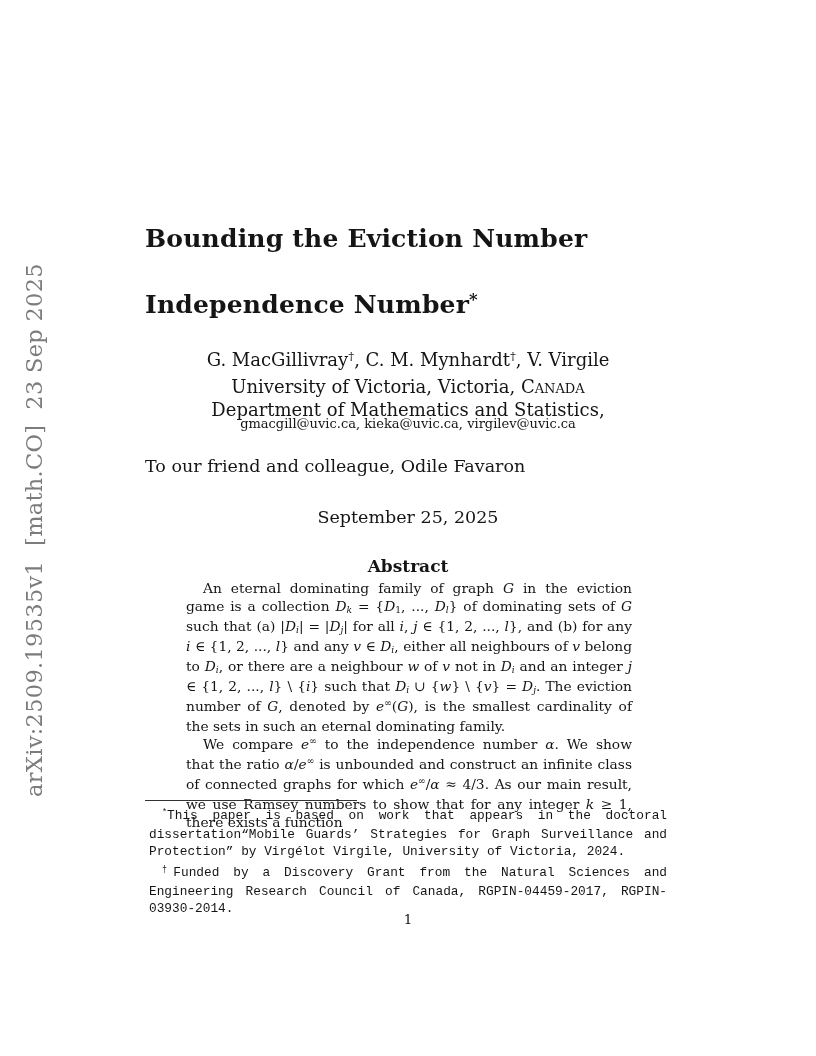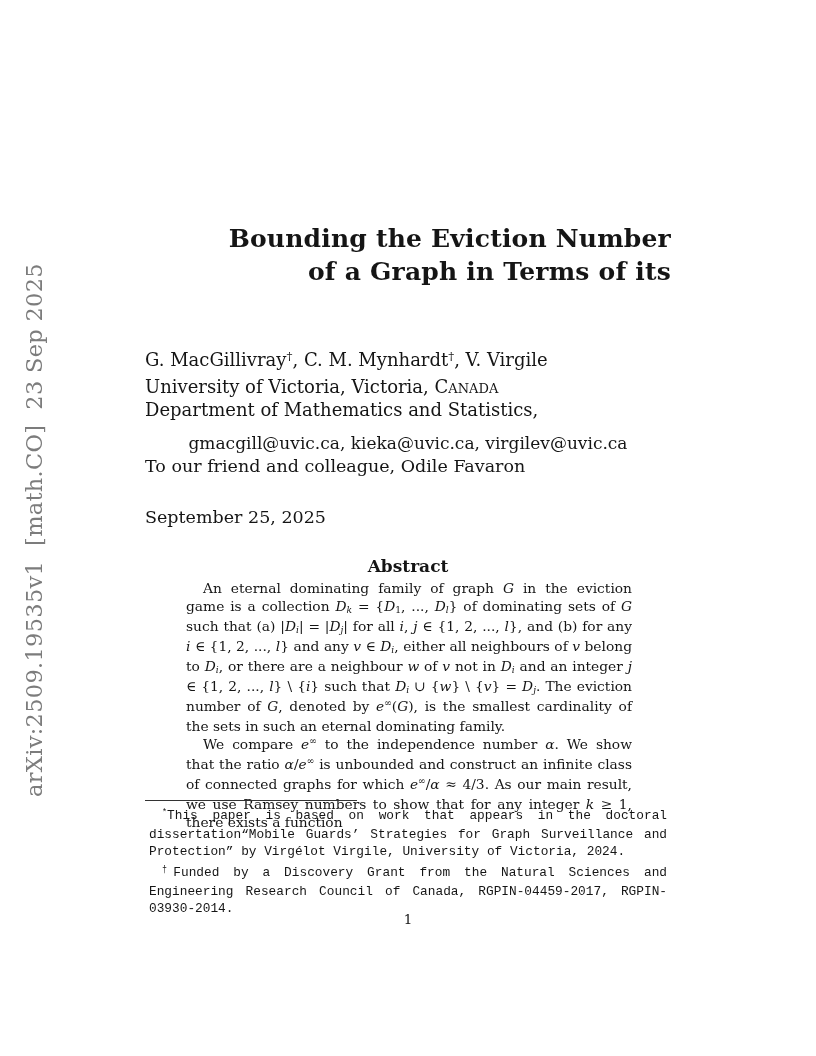--- a/index.html
+++ b/index.html
@@ -23,39 +23,39 @@
   .content{
     position:absolute;
     left:145px;top:0;
     width:526px;height:100%;
   }
   .title{
     position:absolute;top:222px;left:0;width:100%;
     margin:0;
     font-size:25px;font-weight:bold;
     line-height:33px;
-    text-align:right;
+    text-align:left;
     letter-spacing:0.2px;
   }
   .authors-block{
     position:absolute;top:348px;left:0;width:100%;
     font-size:18px;line-height:23.5px;
-    text-align:left;
+    text-align:center;
   }
   .emails{
-    position:absolute;top:433px;left:0;width:100%;
-    font-size:17px;text-align:center;
+    position:absolute;top:416px;left:0;width:100%;
+    font-size:13px;text-align:center;
   }
   .dedication{
     position:absolute;top:456px;left:0;width:100%;
     font-size:17.5px;
   }
   .date{
     position:absolute;top:507px;left:0;width:100%;
-    font-size:17.5px;text-align:left;
+    font-size:17.5px;text-align:center;
   }
   .abs-head{
     position:absolute;top:556px;left:0;width:100%;
     font-size:17px;font-weight:bold;text-align:center;
   }
   .abstract{
     position:absolute;top:579px;left:41px;width:446px;
     font-size:13.8px;line-height:18px;
     text-align:justify;
   }
@@ -83,21 +83,21 @@
 </style>
 </head>
 <body>
 
 <div class="page">
 
   <div class="watermark">arXiv:2509.19535v1  [math.CO]  23 Sep 2025</div>
 
   <div class="content">
 
-    <h1 class="title"><span>Bounding the Eviction Number</span><br><span>of a Graph in Terms of its</span><br></h1>
+    <h1 class="title"><span>Bounding the Eviction Number</span><br><br><span><span>Independence Number</span><span class="r-sup">*</span></span></h1>
 
     <div class="authors-block">
       <div><span>G. MacGillivray</span><span class="r-sup">†</span><span>, C. M. Mynhardt</span><span class="r-sup">†</span><span>, V. Virgile</span></div>
       <div><span>University of Victoria, Victoria, </span><span class="r-sc">Canada</span></div>
       <div>Department of Mathematics and Statistics,</div>
     </div>
 
     <div class="emails">gmacgill@uvic.ca, kieka@uvic.ca, virgilev@uvic.ca</div>
 
     <div class="dedication">To our friend and colleague, Odile Favaron</div>

